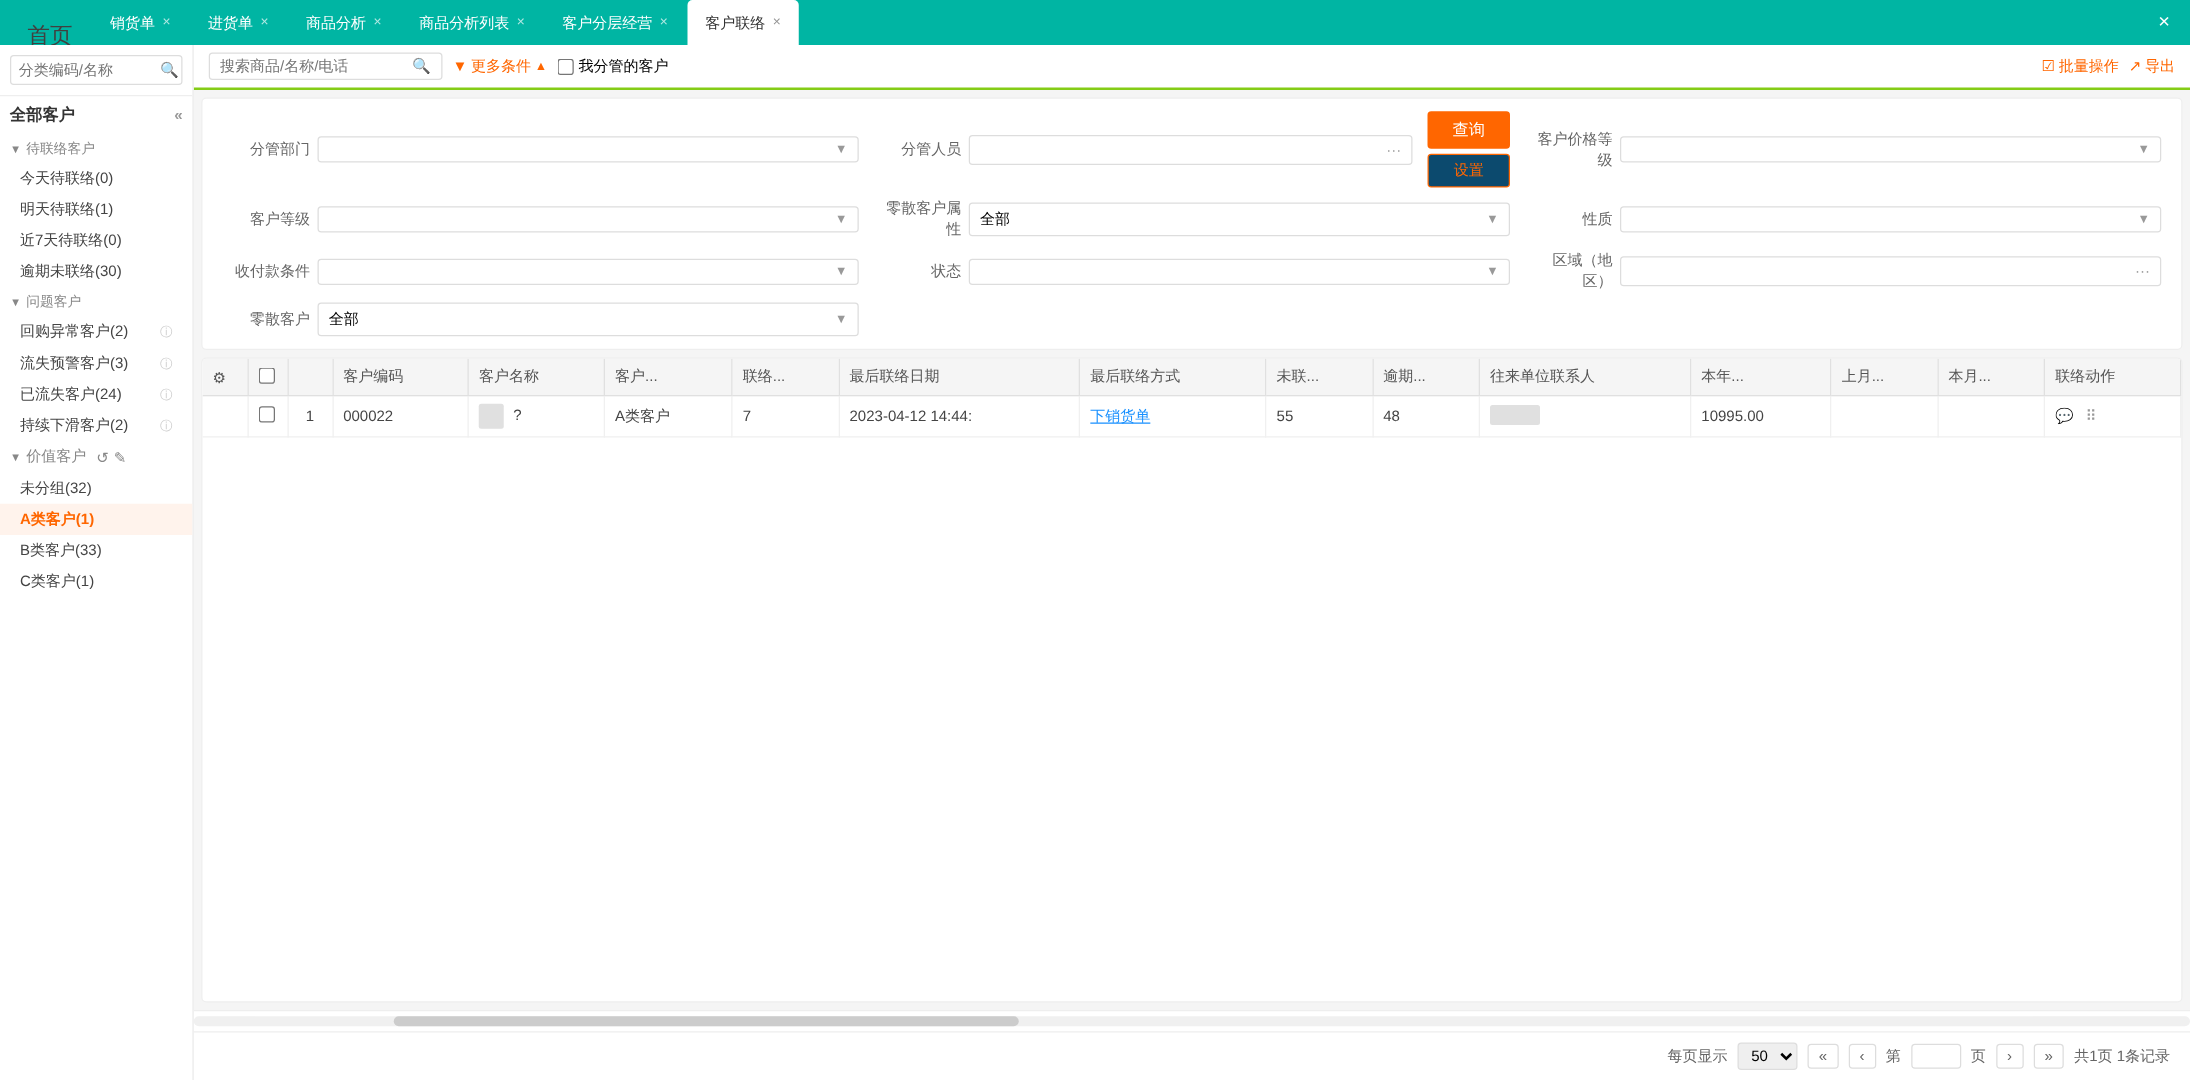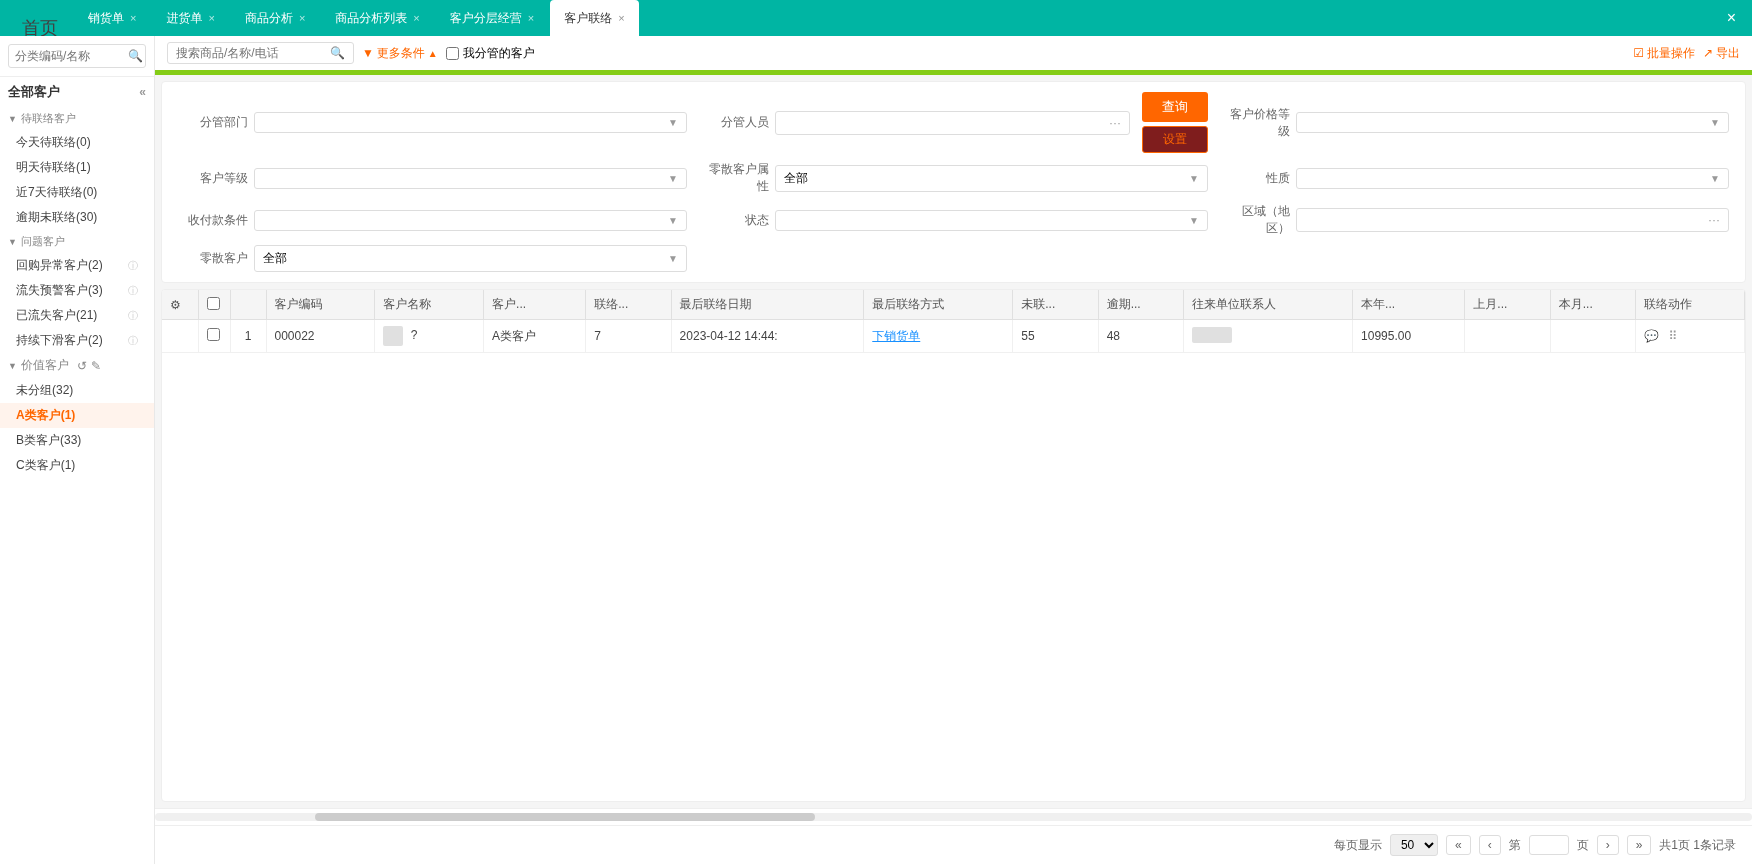--- a/index.html
+++ b/index.html
@@ -27,37 +27,37 @@
     .sidebar-group-label { padding: 4px 8px; color: #888; font-size: 11px; display: flex; align-items: center; gap: 4px; }
     .sidebar-group-label::before { content: '▼'; font-size: 9px; }
     .sidebar-item { padding: 4px 16px; color: #444; cursor: pointer; display: flex; align-items: center; justify-content: space-between; }
     .sidebar-item.active { background: #fff3ec; color: #f60; font-weight: bold; }
     .sidebar-item .info-icon { color: #ccc; font-size: 10px; }
 
     
     .content { flex: 1; display: flex; flex-direction: column; overflow: hidden; background: #f5f5f5; }
 
     
-    .filter-bar { background: #fff; padding: 6px 12px; display: flex; align-items: center; gap: 8px; border-bottom: 5px solid #84cc16; }
+    .filter-bar { background: #fff; padding: 6px 12px; display: flex; align-items: center; gap: 8px; border-bottom: 2px solid #84cc16; }
     .filter-search { display: flex; align-items: center; border: 1px solid #ddd; border-radius: 3px; padding: 3px 8px; gap: 4px; }
     .filter-search input { border: none; outline: none; font-size: 12px; width: 150px; }
     .filter-more { color: #f60; display: flex; align-items: center; gap: 3px; cursor: pointer; }
     .filter-checkbox { display: flex; align-items: center; gap: 4px; cursor: pointer; }
     .action-buttons { margin-left: auto; display: flex; gap: 8px; align-items: center; }
     .btn-action { color: #f60; font-size: 12px; cursor: pointer; display: flex; align-items: center; gap: 3px; }
 
     
     .adv-filter { background: #fff; border: 1px solid #eee; margin: 6px; border-radius: 4px; padding: 10px 16px; display: grid; grid-template-columns: 1fr 1fr 1fr; gap: 8px 12px; }
     .filter-row { display: flex; align-items: center; gap: 6px; }
     .filter-label { color: #666; width: 70px; text-align: right; flex-shrink: 0; font-size: 12px; }
     .filter-input { flex: 1; border: 1px solid #ddd; border-radius: 3px; padding: 4px 8px; font-size: 12px; outline: none; display: flex; align-items: center; justify-content: space-between; cursor: pointer; background: #fff; }
     .dropdown-arrow { color: #999; font-size: 10px; }
     .dots-btn { color: #999; cursor: pointer; }
     .btn-query { background: #f60; color: #fff; border: none; border-radius: 3px; padding: 6px 20px; cursor: pointer; font-size: 13px; }
-    .btn-settings { background: #7f1d1d; color: #f60; border: 1px solid #f60; border-radius: 3px; padding: 4px 14px; cursor: pointer; font-size: 12px; }
+    .btn-settings { background: #0c4a6e; color: #f60; border: 1px solid #f60; border-radius: 3px; padding: 4px 14px; cursor: pointer; font-size: 12px; }
 
     
     .table-area { flex: 1; overflow: auto; margin: 0 6px 6px; background: #fff; border: 1px solid #eee; border-radius: 4px; display: flex; flex-direction: column; }
     .data-table { width: 100%; border-collapse: collapse; }
     .data-table th { background: #f5f5f5; border-bottom: 1px solid #e0e0e0; border-right: 1px solid #e0e0e0; padding: 6px 8px; text-align: left; font-weight: normal; color: #555; white-space: nowrap; font-size: 12px; }
     .data-table td { border-bottom: 1px solid #f0f0f0; border-right: 1px solid #f0f0f0; padding: 6px 8px; color: #444; white-space: nowrap; font-size: 12px; }
     .gear-col { width: 36px; }
     .check-col { width: 32px; }
     .col-idx { width: 36px; text-align: center; color: #999; }
     .link-text { color: #1890ff; cursor: pointer; text-decoration: underline; }
@@ -127,21 +127,21 @@
     <div class="sidebar-group-label">问题客户</div>
     <div class="sidebar-item">
       <span>回购异常客户(2)</span>
       <span class="info-icon">ⓘ</span>
     </div>
     <div class="sidebar-item">
       <span>流失预警客户(3)</span>
       <span class="info-icon">ⓘ</span>
     </div>
     <div class="sidebar-item">
-      <span>已流失客户(21)</span>
+      <span>已流失客户(24)</span>
       <span class="info-icon">ⓘ</span>
     </div>
     <div class="sidebar-item">
       <span>持续下滑客户(2)</span>
       <span class="info-icon">ⓘ</span>
     </div>
 
     <div class="sidebar-group-label">
       <span>价值客户</span>
       <span style="margin-left:4px; cursor:pointer; color:#888;">↺</span>

